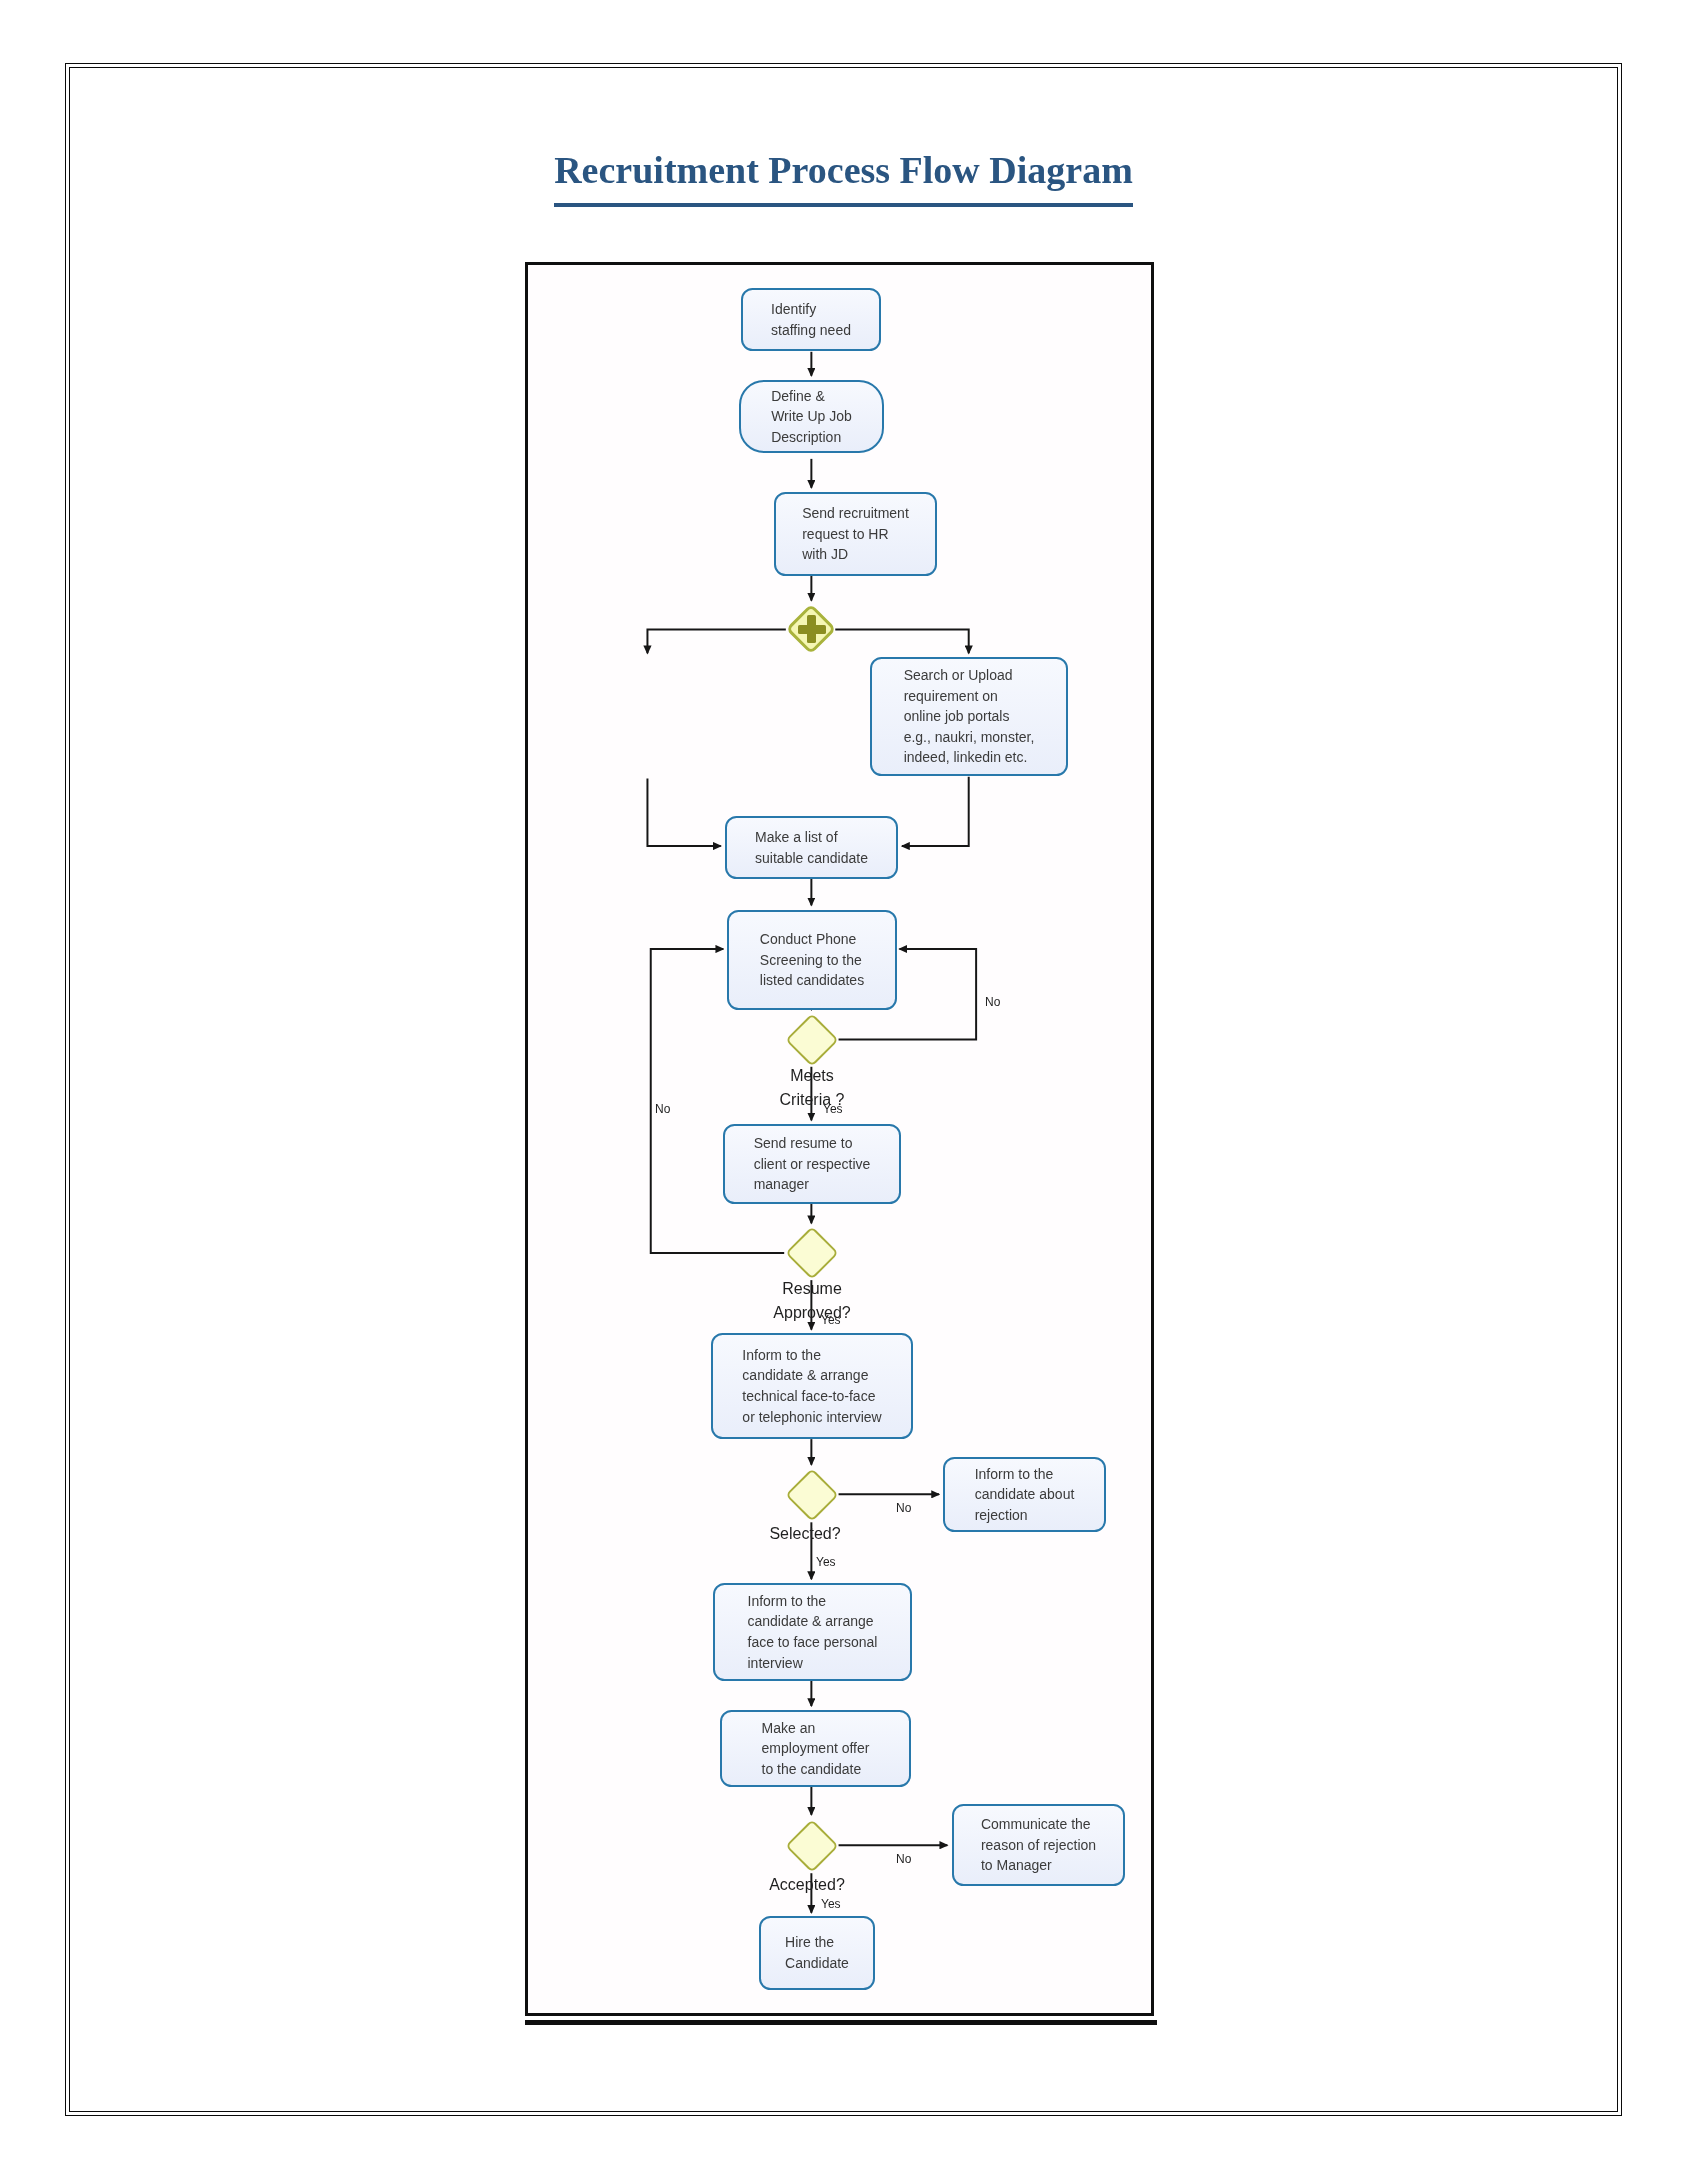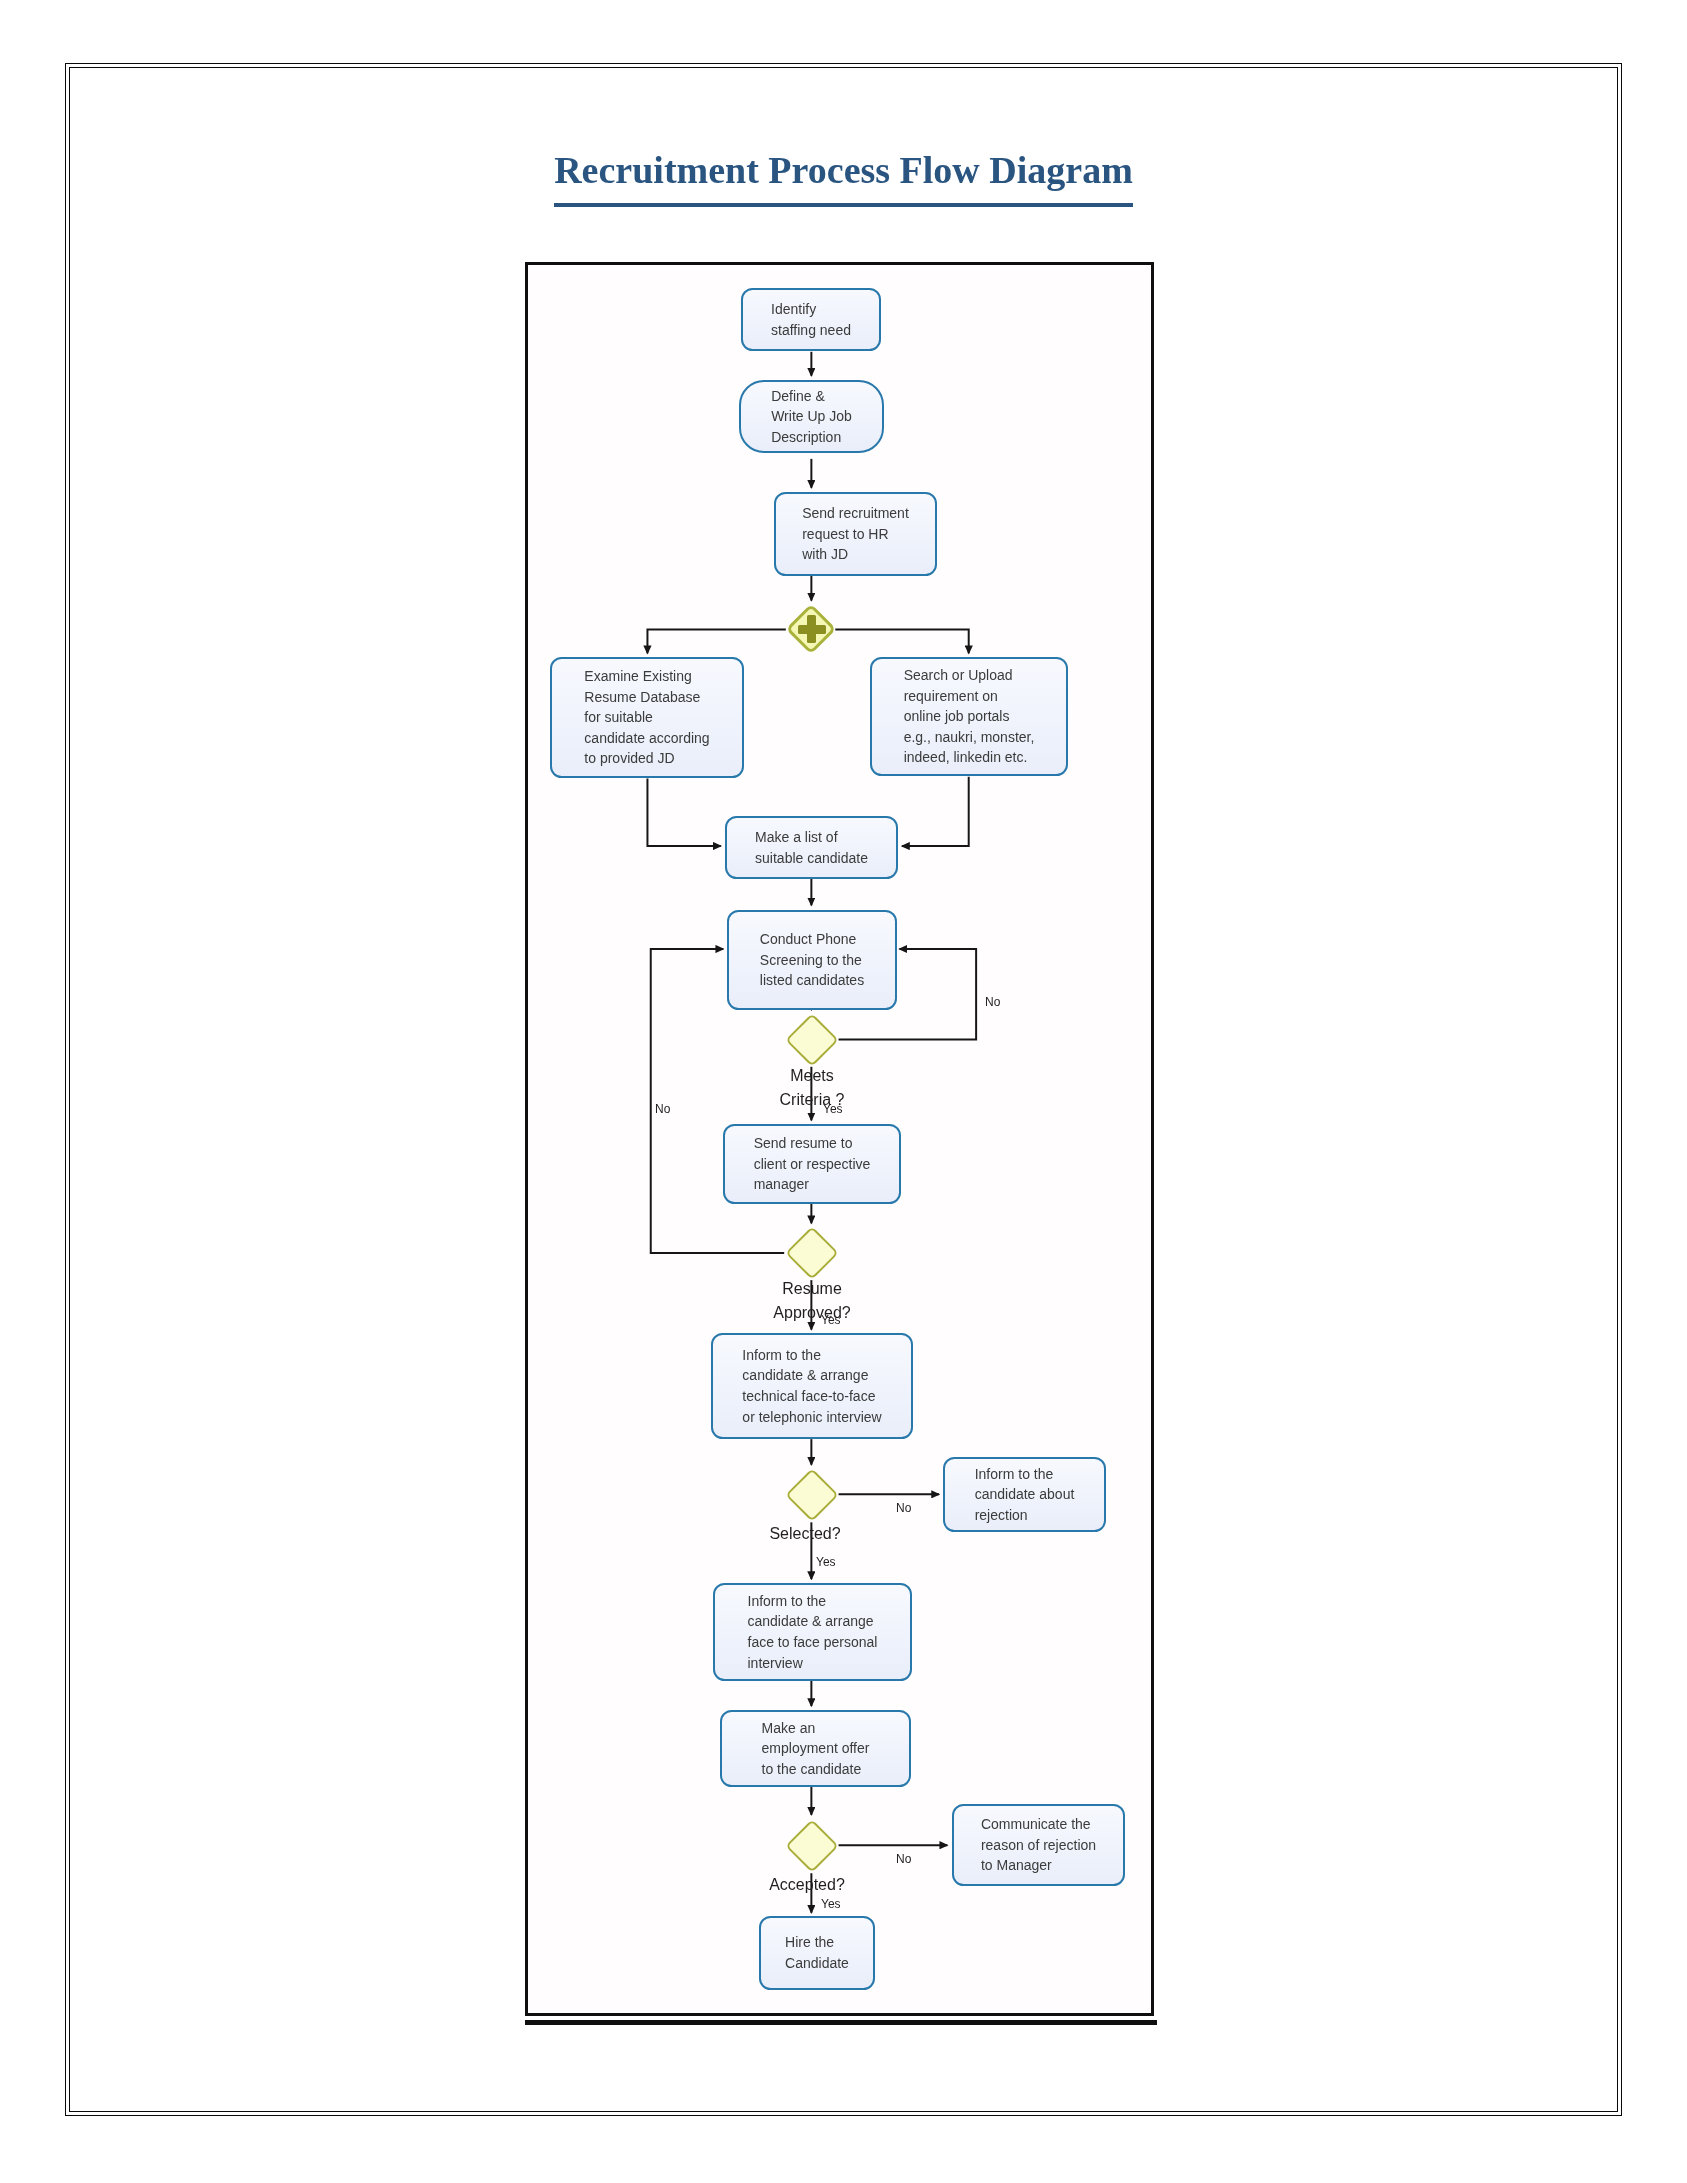--- a/index.html
+++ b/index.html
@@ -152,27 +152,20 @@
   <div class="pnode" style="left:739px;top:380px;width:145px;height:73px;border-radius:25px;">
     <span class="node-label">Define &amp;
 Write Up Job
 Description</span>
   </div>
   <div class="pnode" style="left:730px;top:492px;width:163px;height:84px;margin-left:44px;">
     <span class="node-label">Send recruitment
 request to HR
 with JD</span>
   </div>
-  <div class="pnode" style="left:550px;top:657px;width:194px;height:121px;">
-    <span class="node-label">Examine Existing
-Resume Database
-for suitable
-candidate according
-to provided JD</span>
-  </div>
   <div class="pnode" style="left:870px;top:657px;width:198px;height:119px;">
     <span class="node-label">Search or Upload
 requirement on
 online job portals
 e.g., naukri, monster,
 indeed, linkedin etc.</span>
   </div>
   <div class="pnode" style="left:725px;top:816px;width:173px;height:63px;">
     <span class="node-label">Make a list of
 suitable candidate</span>

